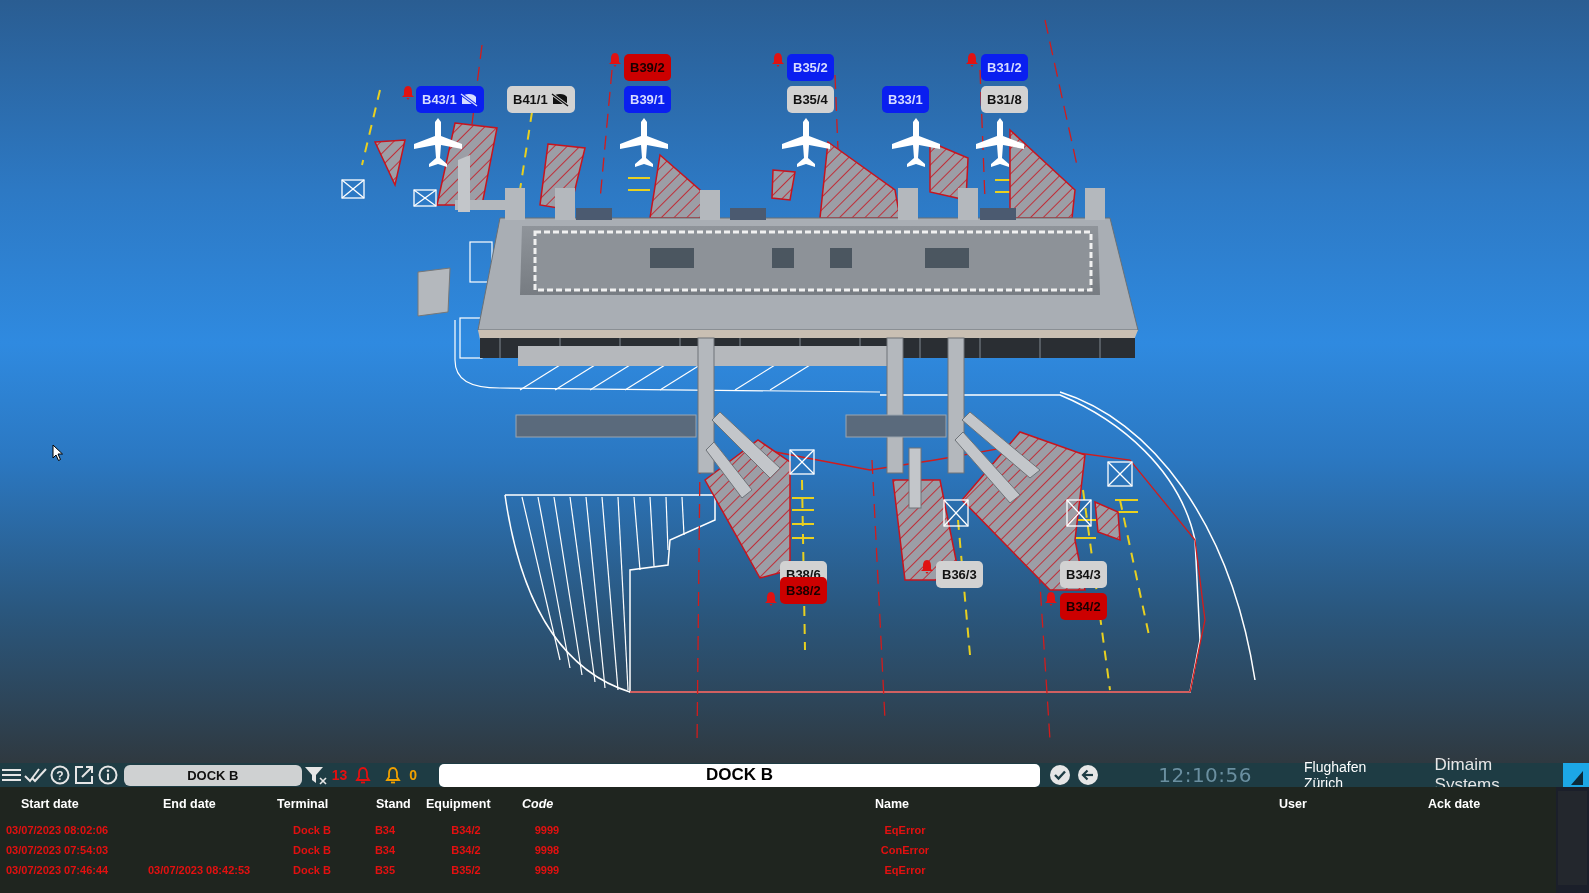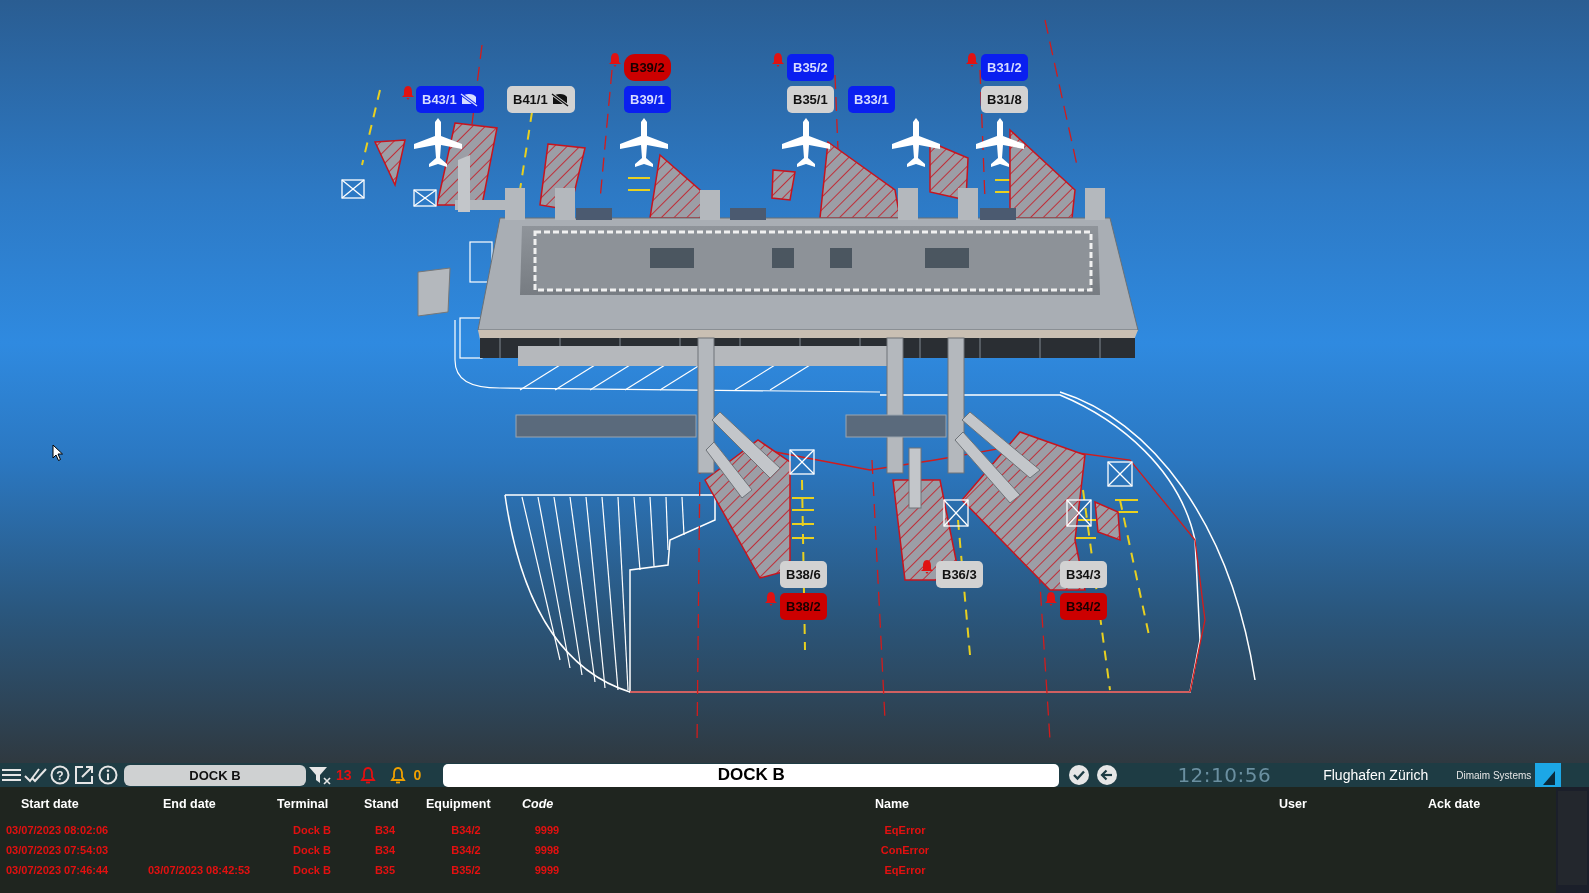--- a/index.html
+++ b/index.html
@@ -23,21 +23,21 @@
   
   #toolbar { position: absolute; left: 0; top: 763px; width: 1589px; height: 24px; background: #1e3c44; display: flex; align-items: center; }
   .tb-icon { width: 24px; height: 24px; display: flex; align-items: center; justify-content: center; flex: none; }
   .tb-dock-select { margin-left: 4px; width: 182px; height: 21px; border-radius: 6px; background: #cfd1d2; color: #111; font-weight: bold; font-size: 13px;
     display: flex; align-items: center; justify-content: center; }
   .tb-count { font-size: 14px; font-weight: bold; margin: 0 4px; }
   .tb-title { margin-left: 18px; width: 616px; height: 23px; background: #ffffff; border-radius: 5px; color: #000; font-weight: bold; font-size: 17px;
     display: flex; align-items: center; justify-content: center; }
   .tb-clock { margin-left: 58px; color: #6a8fa0; font-size: 20px; font-family: "DejaVu Sans", sans-serif; letter-spacing: 0.5px; }
   .tb-airport { margin-left: 52px; color: #ffffff; font-weight: normal; font-size: 14px; }
-  .tb-vendor { margin-left: 28px; color: #e6e6e6; font-size: 10px; }
+  .tb-vendor { margin-left: 28px; color: #e6e6e6; font-size: 17px; }
   .tb-logo { margin-left: 4px; width: 26px; height: 24px; background: #1ca7e6; position: relative; }
 
   
   #alarm-table { position: absolute; left: 0; top: 787px; width: 1556px; height: 106px; background: #1f251f; }
   .th { position: absolute; top: 10px; color: #ffffff; font-weight: bold; font-size: 12.5px; }
   .row { position: absolute; left: 0; width: 1556px; height: 20px; }
   .td { position: absolute; color: #e31010; font-weight: bold; font-size: 11px; text-align: center; white-space: nowrap; }
   #scrollbar { position: absolute; left: 1556px; top: 787px; width: 33px; height: 106px; background: #1b1f2a; }
   #scrollbar .thumb { position: absolute; left: 2px; top: 4px; width: 29px; height: 94px; background: #23272d; }
 </style>
@@ -237,60 +237,60 @@
 
       <div class="stand-label gray" style="left:507px;top:86px;">
         <span>B41/1</span>
         <svg width="18" height="14" viewBox="0 0 18 14">
             <path d="M2,4 Q4,1 9,1 Q14,1 16,4 L16,11 L2,11 Z" fill="#111"></path>
             <line x1="1" y1="1" x2="17" y2="13" stroke="#d2d2d2" stroke-width="3"></line>
             <line x1="1" y1="1" x2="17" y2="13" stroke="#111" stroke-width="1.4"></line>
           </svg>
       </div>
 
-      <div class="stand-label red" style="left:624px;top:54px;border-radius:11px;">
+      <div class="stand-label red" style="left:624px;top:54px;">
           <span>B39/2</span>
         </div>
       <div class="bell" style="left:609px;top:53px;"><svg width="12" height="14" viewBox="0 0 12 14">
             <path d="M6,0 C3,0 2,3 2,6 L2,9 L0,11 L12,11 L10,9 L10,6 C10,3 9,0 6,0 Z M4.5,12 L7.5,12 L6,14 Z" fill="#e01212"></path>
           </svg></div>
       <div class="stand-label blue" style="left:624px;top:86px;">
           <span>B39/1</span>
         </div>
 
       <div class="stand-label blue" style="left:787px;top:54px;">
           <span>B35/2</span>
         </div>
       <div class="bell" style="left:772px;top:53px;"><svg width="12" height="14" viewBox="0 0 12 14">
             <path d="M6,0 C3,0 2,3 2,6 L2,9 L0,11 L12,11 L10,9 L10,6 C10,3 9,0 6,0 Z M4.5,12 L7.5,12 L6,14 Z" fill="#e01212"></path>
           </svg></div>
       <div class="stand-label gray" style="left:787px;top:86px;">
-          <span>B35/1</span>
-        </div>
-
-      <div class="stand-label blue" style="left:848px;top:86px;">
+          <span>B35/4</span>
+        </div>
+
+      <div class="stand-label blue" style="left:882px;top:86px;">
           <span>B33/1</span>
         </div>
 
       <div class="stand-label blue" style="left:981px;top:54px;">
           <span>B31/2</span>
         </div>
       <div class="bell" style="left:966px;top:53px;"><svg width="12" height="14" viewBox="0 0 12 14">
             <path d="M6,0 C3,0 2,3 2,6 L2,9 L0,11 L12,11 L10,9 L10,6 C10,3 9,0 6,0 Z M4.5,12 L7.5,12 L6,14 Z" fill="#e01212"></path>
           </svg></div>
       <div class="stand-label gray" style="left:981px;top:86px;">
           <span>B31/8</span>
         </div>
     </div>
 
     <div id="labels-bottom">
       <div class="stand-label gray" style="left:780px;top:561px;">
           <span>B38/6</span>
         </div>
-      <div class="stand-label red" style="left:780px;top:593px;">
+      <div class="stand-label red" style="left:780px;top:577px;">
           <span>B38/2</span>
         </div>
       <div class="bell" style="left:765px;top:592px;"><svg width="12" height="14" viewBox="0 0 12 14">
             <path d="M6,0 C3,0 2,3 2,6 L2,9 L0,11 L12,11 L10,9 L10,6 C10,3 9,0 6,0 Z M4.5,12 L7.5,12 L6,14 Z" fill="#e01212"></path>
           </svg></div>
 
       <div class="stand-label gray" style="left:936px;top:561px;">
           <span>B36/3</span>
         </div>
       <div class="bell" style="left:921px;top:560px;"><svg width="12" height="14" viewBox="0 0 12 14">
@@ -401,21 +401,21 @@
           <polygon points="8,22 20,8 20,22" fill="#0b2a3a"></polygon>
         </svg>
     </div>
   </div>
 
   <div id="alarm-table">
     <div>
       <div class="th" style="left:21px;width:80px;">Start date</div>
       <div class="th" style="left:163px;width:80px;">End date</div>
       <div class="th" style="left:277px;width:70px;">Terminal</div>
-      <div class="th" style="left:364px;width:50px;">Stand</div>
+      <div class="th" style="left:376px;width:50px;">Stand</div>
       <div class="th" style="left:426px;width:80px;">Equipment</div>
       <div class="th" style="left:522px;width:50px;font-style:italic;">Code</div>
       <div class="th" style="left:875px;width:60px;">Name</div>
       <div class="th" style="left:1279px;width:50px;">User</div>
       <div class="th" style="left:1428px;width:70px;">Ack date</div>
     </div>
 
     <div class="row" style="top:37px;">
       <div class="td" style="left:6px;">03/07/2023 08:02:06</div>
       <div class="td" style="left:148px;"></div>

